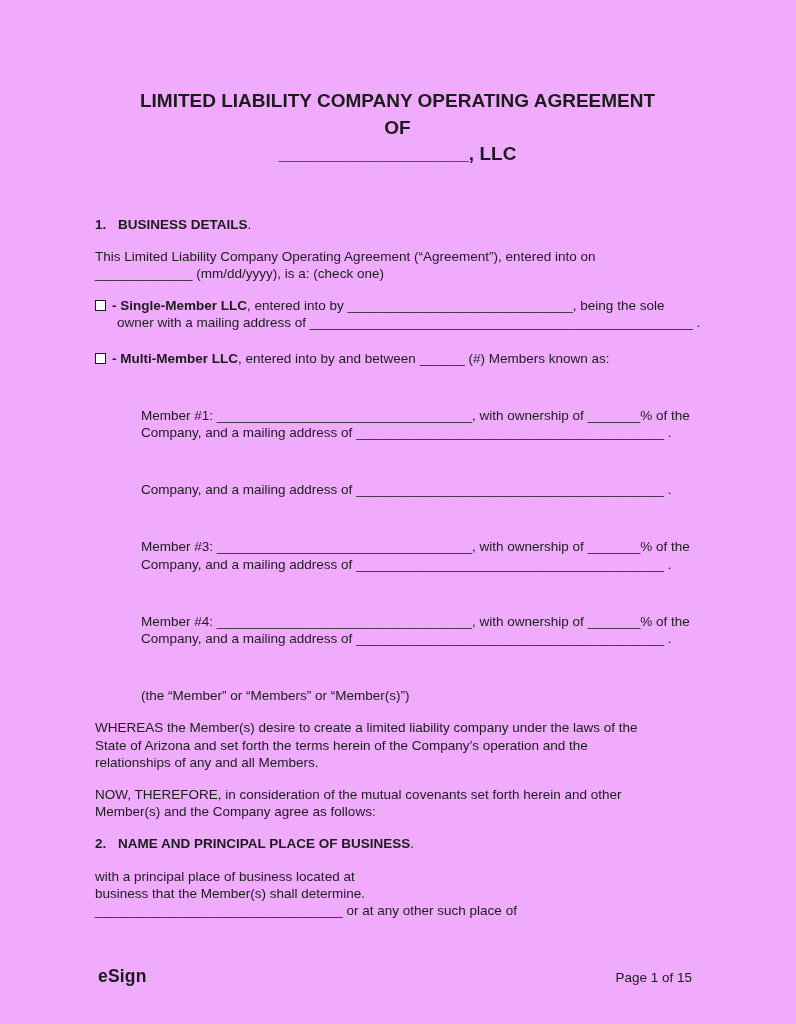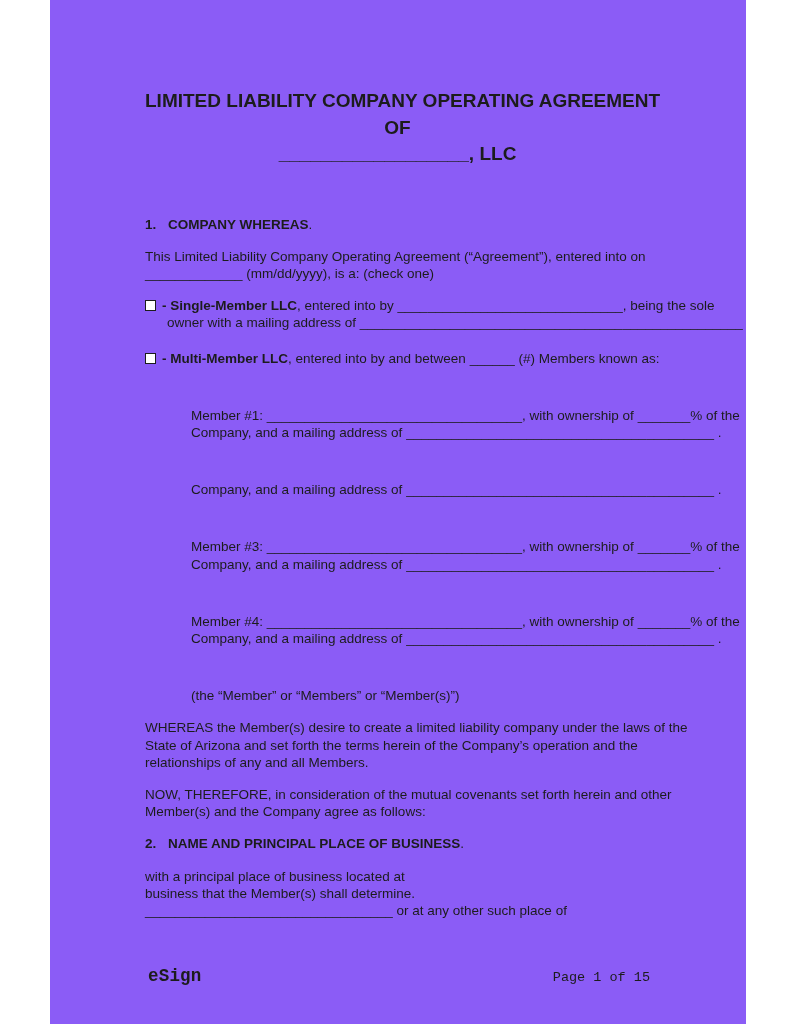--- a/index.html
+++ b/index.html
@@ -1,21 +1,21 @@
 <!DOCTYPE html>
 <html><head>
 <meta charset="utf-8">
 <style>
   * { margin:0; padding:0; box-sizing:border-box; }
   html,body { background:#ffffff; }
   .page {
     position:relative;
-    width:696px; height:1024px;
+    width:796px; height:1024px;
     margin:0 auto;
-    background:#8b5cf6;
+    background:#f0abfc;
     color:#1c1c1c;
     font-family:"Liberation Sans", sans-serif;
     font-size:13.5px;
     line-height:17.2px;
     overflow:hidden;
   }
   .content { padding:88px 96px 0 95px; }
   .doc-title {
     text-align:center;
     font-weight:bold;
@@ -39,37 +39,36 @@
     display:inline-block;
     width:11px; height:11px;
     border:1.7px solid #1c1c1c;
     margin-right:6px;
     vertical-align:-1px;
     background:#ffffff;
   }
   .blank { letter-spacing:0; }
   .footer {
     position:absolute;
-    left:98px; right:96px; bottom:38px;
+    left:98px; right:104px; bottom:38px;
     display:flex;
     justify-content:space-between;
     align-items:baseline;
-    font-family:Liberation Mono, monospace;
   }
   .brand { font-weight:bold; font-size:17.5px; letter-spacing:0.2px; }
   .pageno { font-size:13.5px;text-align:right; }
 </style>
 </head>
 <body>
 
 <div class="page">
   <div class="content">
     <div class="doc-title"><div><span>LIMITED LIABILITY COMPANY OPERATING AGREEMENT</span></div><div><span>OF</span></div><div><span><span class="blank">__________________</span>, LLC</span></div></div>
     <div class="blocks">
-        <div class="block heading"><span class="num">1.</span><span class="b">COMPANY WHEREAS</span><span class="period">.</span></div>
+        <div class="block heading"><span class="num">1.</span><span class="b">BUSINESS DETAILS</span><span class="period">.</span></div>
         <div class="block para">
           <div class="line first"><span>This Limited Liability Company Operating Agreement (“Agreement”), entered into on</span></div>
           <div class="line"><span><span class="blank">_____________</span> (mm/dd/yyyy), is a: (check one)</span></div>
         </div>
         <div class="block checkbox">
           <div class="line first"><span class="cb"></span><span class="b">- Single-Member LLC</span><span>, entered into by <span class="blank">______________________________</span>, being the sole</span></div>
           <div class="line"><span>owner with a mailing address of <span class="blank">___________________________________________________</span> .</span></div>
         </div>
         <div class="block checkbox">
           <div class="line first"><span class="cb"></span><span class="b">- Multi-Member LLC</span><span>, entered into by and between <span class="blank">______</span> (#) Members known as:</span></div>

